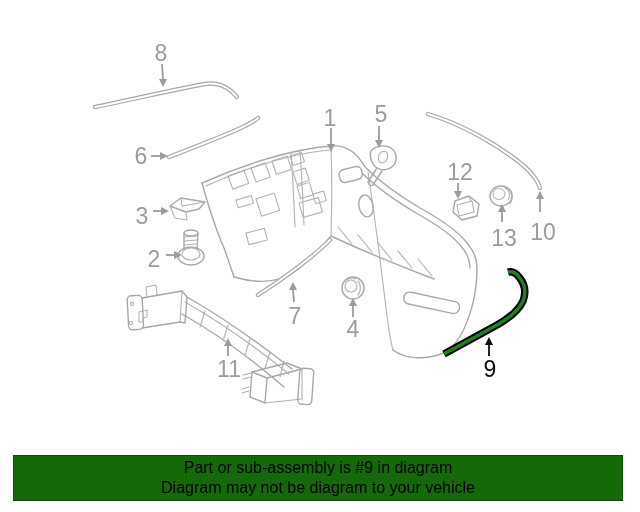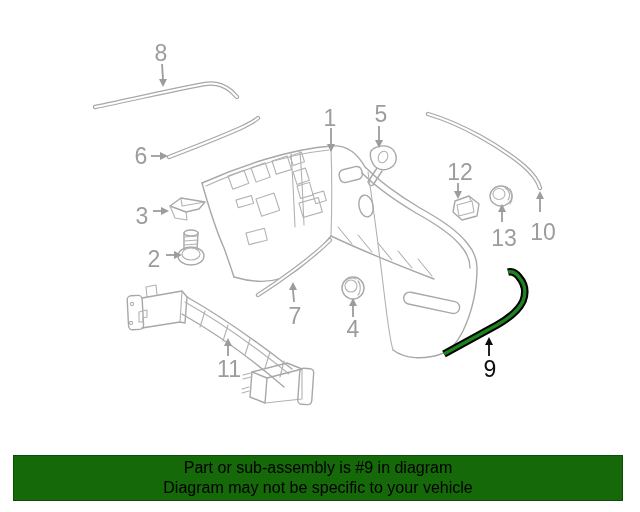--- a/index.html
+++ b/index.html
@@ -247,16 +247,16 @@
     </g>
     <g>
       <text class="num" x="504" y="246">13</text>
       <line class="arrow" x1="502" y1="222" x2="502" y2="212"></line>
       <polygon class="arrowhead" points="498,212 506,212 502,204"></polygon>
     </g>
   </svg>
 
   <div class="banner" style="background: rgb(21, 105, 8); color: rgb(0, 0, 0);">
     <span>Part or sub-assembly is #9 in diagram</span>
-    <span>Diagram may not be specific to your vehicle</span>
+    <span>Diagram may not be diagram to your vehicle</span>
   </div>
 
 </div>
 
 </body></html>

